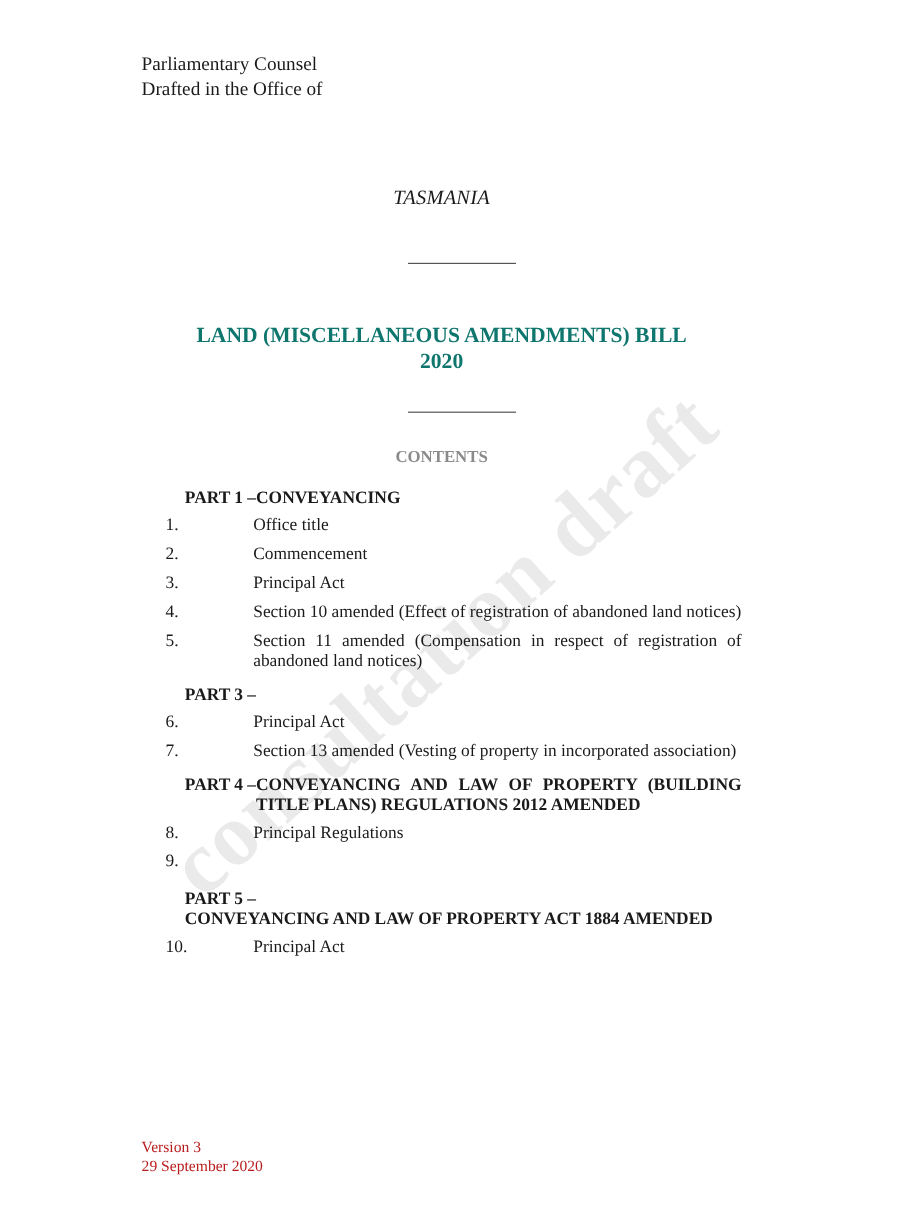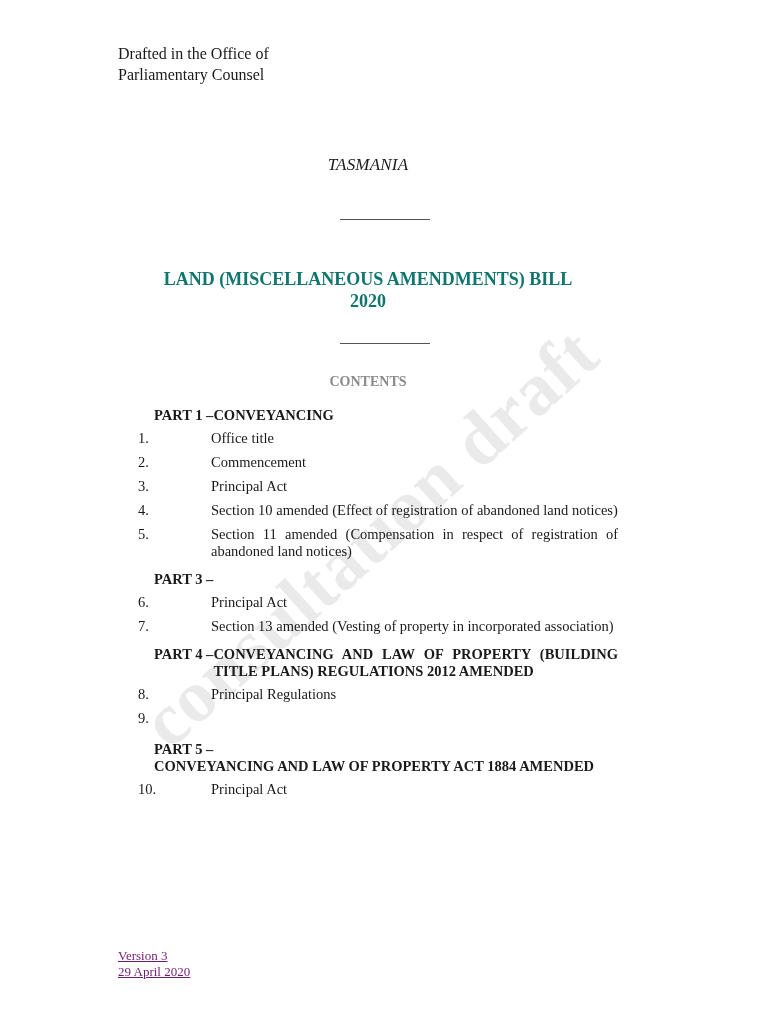--- a/index.html
+++ b/index.html
@@ -105,22 +105,21 @@
       text-align: justify;
       text-align-last: left;
     }
 
     .footer-note {
       position: absolute;
       left: 118px;
       top: 948px;
       font-size: 13px;
       line-height: 16px;
-      color: #701a75;
-      text-decoration: underline;
+      color: #b91c1c;
     }
 
     .watermark {
       position: absolute;
       left: 60px;
       top: 495px;
       width: 620px;
       text-align: center;
       font-size: 74px;
       font-weight: bold;
@@ -137,22 +136,22 @@
 </head>
 <body>
 
 <div class="page">
 
   <div class="watermark">consultation draft</div>
 
   <div class="content">
 
     <div class="header-note">
+      <div>Parliamentary Counsel</div>
       <div>Drafted in the Office of</div>
-      <div>Parliamentary Counsel</div>
     </div>
 
     <div class="center-block jurisdiction">TASMANIA</div>
 
     <div class="rule r1"></div>
 
     <div class="center-block bill-title">
       <div>LAND (MISCELLANEOUS AMENDMENTS) BILL</div>
       <div>2020</div>
     </div>
@@ -219,17 +218,17 @@
       </div>
       <div class="entry">
         <span class="num">10.</span>
         <span class="title">Principal Act</span>
       </div>
 
     </div>
 
     <div class="footer-note">
       <div>Version 3</div>
-      <div>29 April 2020</div>
+      <div>29 September 2020</div>
     </div>
 
   </div>
 </div>
 
 </body></html>

